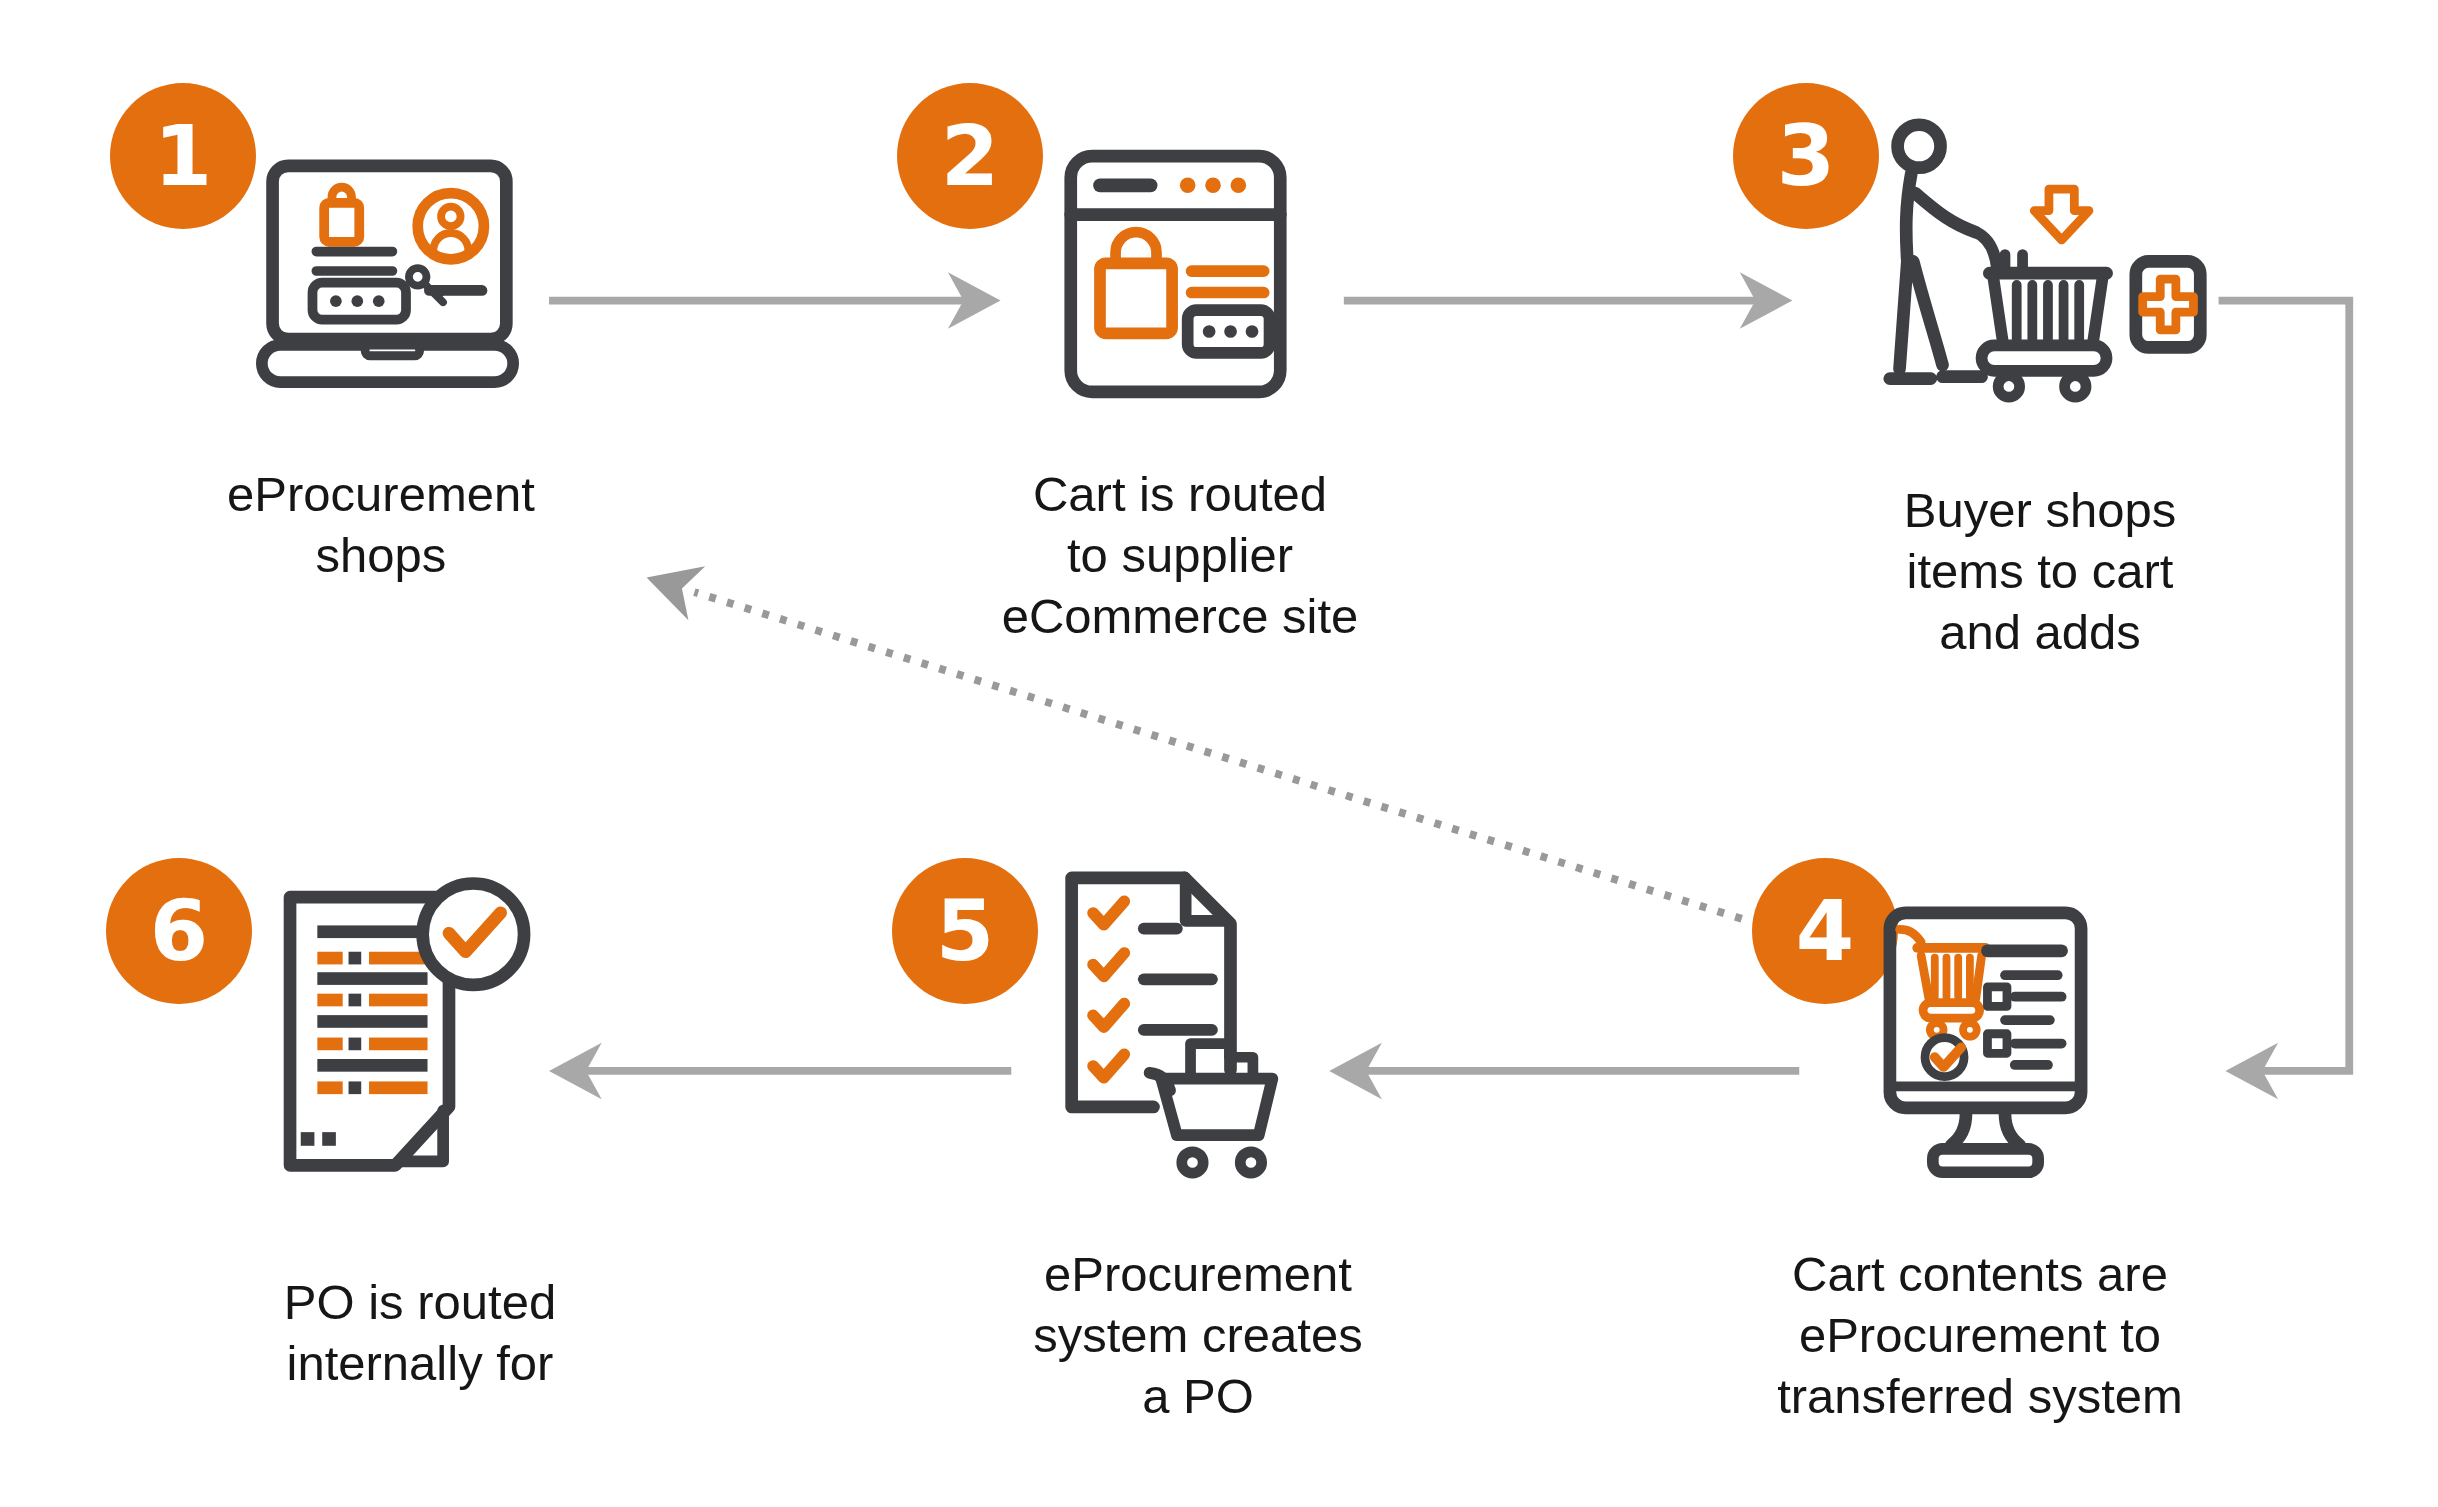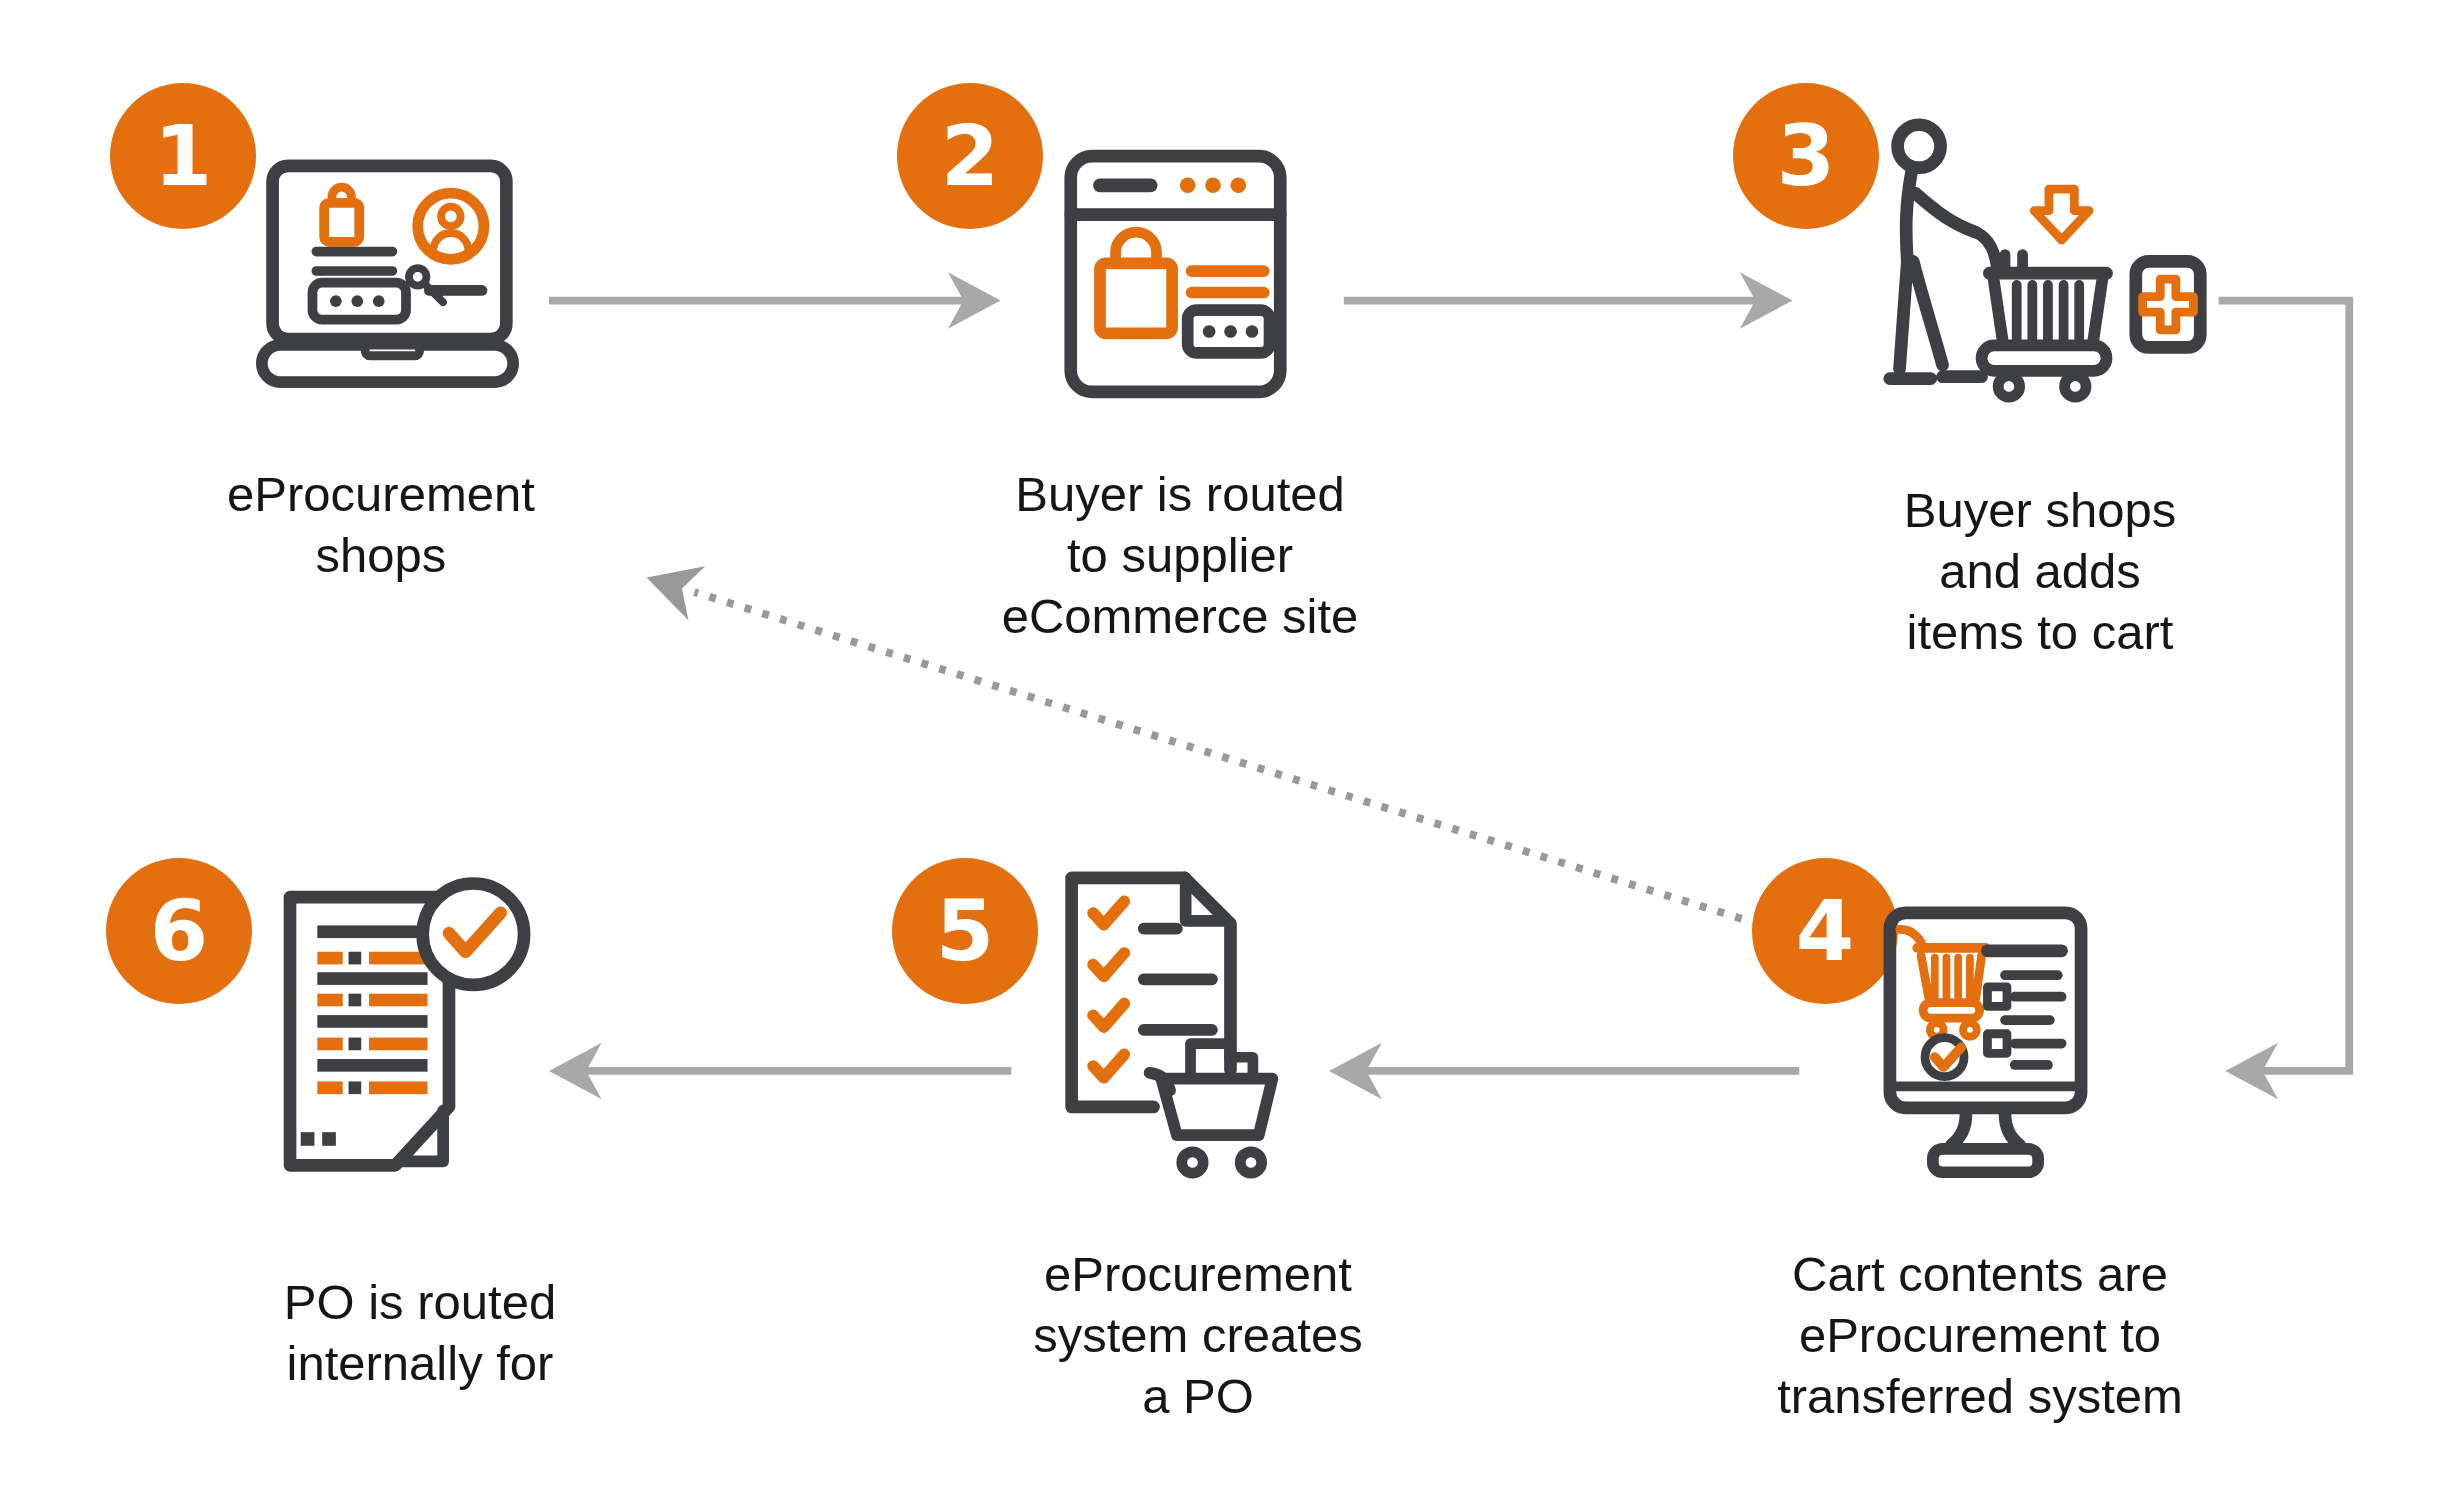--- a/index.html
+++ b/index.html
@@ -108,21 +108,21 @@
       <circle class="fo" cx="182" cy="40" r="8"></circle>
     <rect class="so" stroke-width="12" x="40" y="120" width="74" height="72" rx="6"></rect>
     <path class="so" stroke-width="11" d="M56,120 v-11 a15,15 0 0 1 42,0 v11"></path>
     <path class="so" stroke-width="12" d="M134,128 H208 M134,150 H208"></path>
     <rect class="sd" stroke-width="12" x="130" y="168" width="84" height="44" rx="9"></rect>
     <circle class="fd" cx="152" cy="190" r="6.5"></circle>
       <circle class="fd" cx="174" cy="190" r="6.5"></circle>
       <circle class="fd" cx="196" cy="190" r="6.5"></circle>
   </svg>
   <div class="caption" style="left:936px;top:464px;width:488px;">
-    <div>Buyer is routed</div>
+    <div>Cart is routed</div>
     <div>to supplier</div>
     <div>eCommerce site</div>
   </div>
 
   <div class="badge" style="left:1733px;top:83px;">
     <span>3</span>
   </div>
   <svg class="icon" style="left:1880px;top:113px;" width="332" height="293" viewBox="0 0 340 300">
     <circle class="sd" stroke-width="13" cx="40" cy="34" r="22"></circle>
     <path class="sd" stroke-width="13" d="M32,62 C26,95 26,120 28,152"></path>
@@ -136,22 +136,22 @@
     <path class="sd" stroke-width="10" d="M140,176 V232 M156,176 V232 M172,176 V232 M188,176 V232 M204,176 V232"></path>
     <rect class="sd" stroke-width="12" x="104" y="238" width="128" height="26" rx="13"></rect>
     <circle class="sd" stroke-width="11" cx="132" cy="280" r="11"></circle>
     <circle class="sd" stroke-width="11" cx="200" cy="280" r="11"></circle>
     <path class="so" stroke-width="9" d="M173,78 h26 v22 h15 l-28,30 l-28,-30 h15 z"></path>
     <rect class="sd" stroke-width="13" x="262" y="152" width="66" height="88" rx="13"></rect>
     <path class="so" stroke-width="9" d="M287,170 h16 v18 h18 v16 h-18 v18 h-16 v-18 h-18 v-16 h18 z"></path>
   </svg>
   <div class="caption" style="left:1796px;top:480px;width:488px;">
     <div>Buyer shops</div>
+    <div>items to cart</div>
     <div>and adds</div>
-    <div>items to cart</div>
   </div>
 
   <div class="badge" style="left:1752px;top:858px;">
     <span>4</span>
   </div>
   <svg class="icon" style="left:1882px;top:905px;" width="207" height="278" viewBox="0 0 212 285">
     <rect class="sd" stroke-width="13" x="8" y="8" width="196" height="200" rx="16"></rect>
     <path class="sd" stroke-width="10" d="M8,186 H204"></path>
     <path class="sd" stroke-width="13" d="M86,214 c0,16 -7,26 -15,32 M126,214 c0,16 7,26 15,32"></path>
     <rect class="sd" stroke-width="12" x="52" y="250" width="108" height="24" rx="10"></rect>

